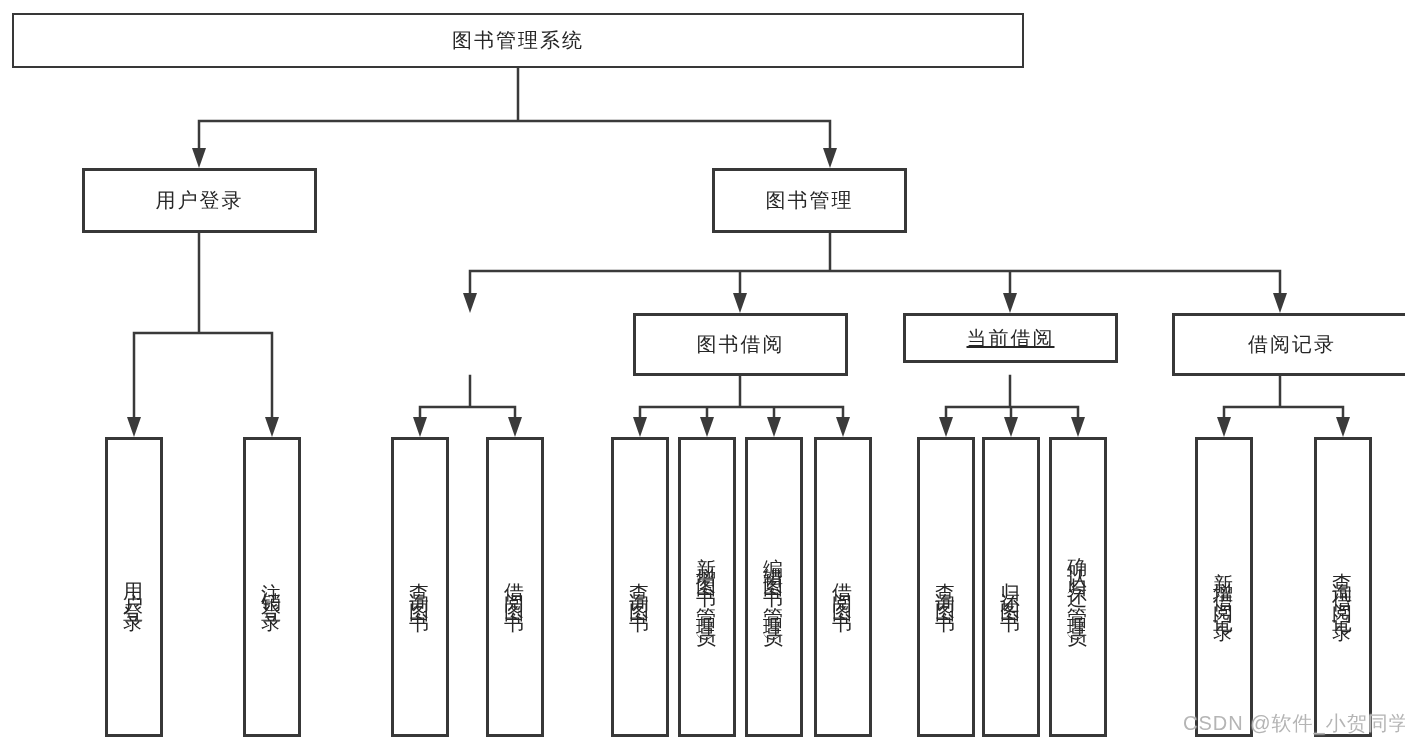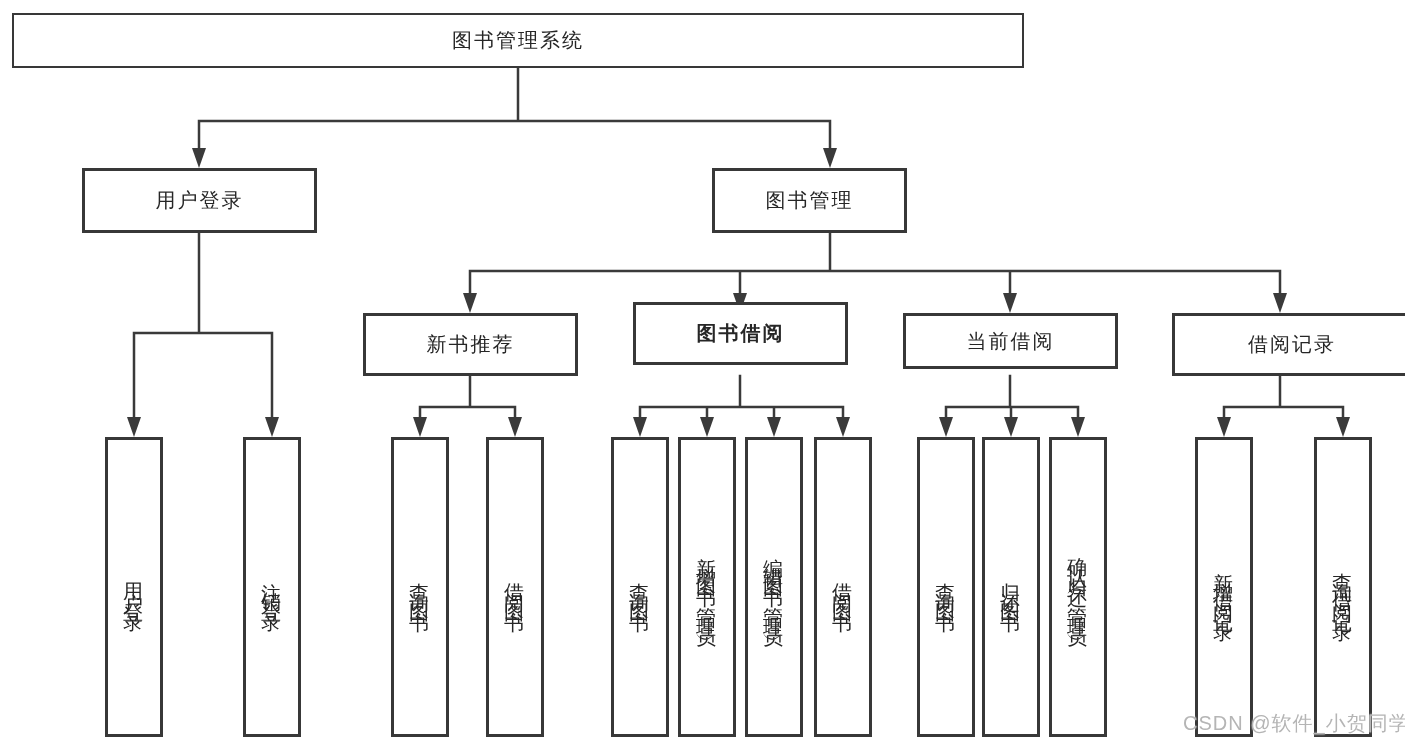--- a/index.html
+++ b/index.html
@@ -90,27 +90,24 @@
     <span class="lbl">图书管理系统</span>
   </div>
 
   <div class="node" style="left:82px; top:168px; width:235px; height:65px;">
     <span class="lbl">用户登录</span>
   </div>
   <div class="node" style="left:712px; top:168px; width:195px; height:65px;">
     <span class="lbl">图书管理</span>
   </div>
 
-  <div class="node" style="left:363px; top:313px; width:215px; height:63px;">
-    <span class="lbl">新书推荐</span>
-  </div>
-  <div class="node" style="left:633px; top:302px; width:215px; height:63px;font-weight:bold;">
+  <div class="node" style="left:633px; top:313px; width:215px; height:63px;">
     <span class="lbl">图书借阅</span>
   </div>
-  <div class="node" style="left:903px; top:313px; width:215px; height:56px;">
+  <div class="node" style="left:903px; top:313px; width:215px; height:50px;text-decoration:underline;">
     <span class="lbl">当前借阅</span>
   </div>
   <div class="node" style="left:1172px; top:313px; width:240px; height:63px;">
     <span class="lbl">借阅记录</span>
   </div>
 
   <div class="node vert" style="left:105px; top:437px; width:58px; height:300px;">
     <span class="lbl">用户登录</span>
   </div>
   <div class="node vert" style="left:243px; top:437px; width:58px; height:300px;">

